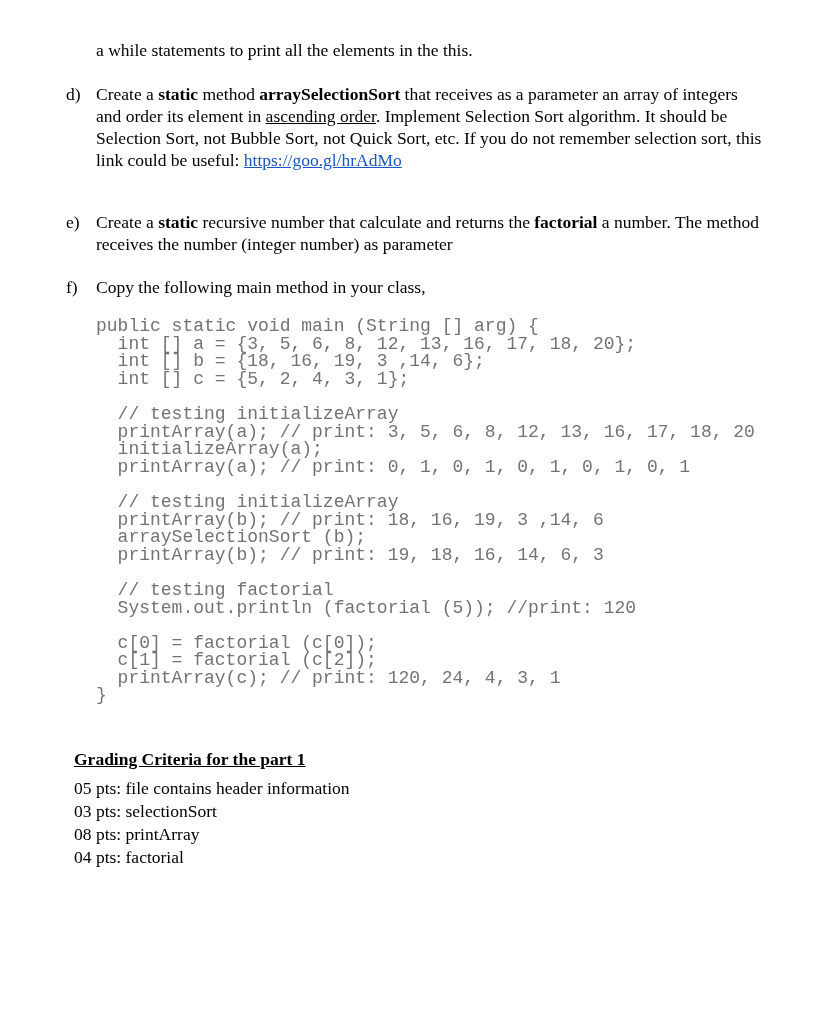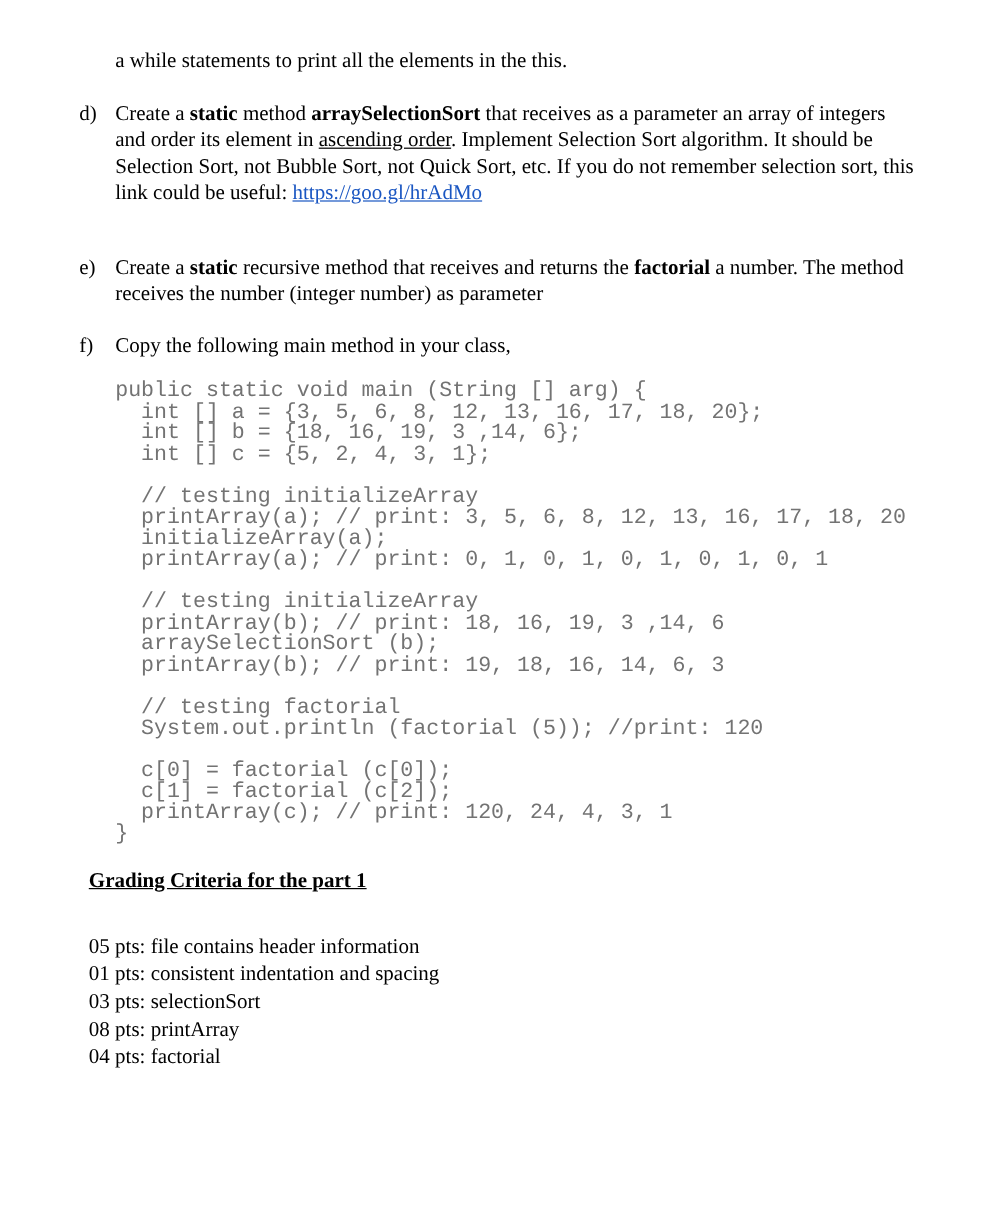--- a/index.html
+++ b/index.html
@@ -21,30 +21,29 @@
 
 <div class="abs serif" style="left:96px; top:39px;">a while statements to print all the elements in the this.</div>
 
 <div class="item serif" style="top:83px;">
   <span class="letter">d)</span>
   <div class="body"><span>Create a </span><b>static</b><span> method </span><b>arraySelectionSort</b><span> that receives as a parameter an array of integers and order its element in </span><u>ascending order</u><span>. Implement Selection Sort algorithm. It should be Selection Sort, not Bubble Sort, not Quick Sort, etc. If you do not remember selection sort, this link could be useful: </span><a class="link" href="#">https://goo.gl/hrAdMo</a></div>
 </div>
 
 <div class="item serif" style="top:211px;">
   <span class="letter">e)</span>
-  <div class="body"><span>Create a </span><b>static</b><span> recursive method that receives and returns the </span><b>factorial</b><span> a number. The method receives the number (integer number) as parameter</span></div>
+  <div class="body"><span>Create a </span><b>static</b><span> recursive number that calculate and returns the </span><b>factorial</b><span> a number. The method receives the number (integer number) as parameter</span></div>
 </div>
 
 <div class="item serif" style="top:276px;">
   <span class="letter">f)</span>
   <div class="body">Copy the following main method in your class,</div>
 </div>
 
 <div class="abs mono" style="left:96px; top:318px;" id="code"><div style="height: 17.6px;">public static void main (String [] arg) {</div><div style="height: 17.6px;">  int [] a = {3, 5, 6, 8, 12, 13, 16, 17, 18, 20};</div><div style="height: 17.6px;">  int [] b = {18, 16, 19, 3 ,14, 6};</div><div style="height: 17.6px;">  int [] c = {5, 2, 4, 3, 1};</div><div style="height: 17.6px;"></div><div style="height: 17.6px;">  // testing initializeArray</div><div style="height: 17.6px;">  printArray(a); // print: 3, 5, 6, 8, 12, 13, 16, 17, 18, 20</div><div style="height: 17.6px;">  initializeArray(a);</div><div style="height: 17.6px;">  printArray(a); // print: 0, 1, 0, 1, 0, 1, 0, 1, 0, 1</div><div style="height: 17.6px;"></div><div style="height: 17.6px;">  // testing initializeArray</div><div style="height: 17.6px;">  printArray(b); // print: 18, 16, 19, 3 ,14, 6</div><div style="height: 17.6px;">  arraySelectionSort (b);</div><div style="height: 17.6px;">  printArray(b); // print: 19, 18, 16, 14, 6, 3</div><div style="height: 17.6px;"></div><div style="height: 17.6px;">  // testing factorial</div><div style="height: 17.6px;">  System.out.println (factorial (5)); //print: 120</div><div style="height: 17.6px;"></div><div style="height: 17.6px;">  c[0] = factorial (c[0]);</div><div style="height: 17.6px;">  c[1] = factorial (c[2]);</div><div style="height: 17.6px;">  printArray(c); // print: 120, 24, 4, 3, 1</div><div style="height: 17.6px;">}</div></div>
 
-<div class="abs serif crit-title" style="left:74px; top:722px;">Grading Criteria for the part 1</div>
+<div class="abs serif crit-title" style="left:74px; top:748px;">Grading Criteria for the part 1</div>
 <div class="abs serif crit-list" style="left:74px; top:777px;" id="crit">
     <div>05 pts: file contains header information</div>
-    <div>01 pts: consistent indentation and spacing</div>
     <div>03 pts: selectionSort</div>
     <div>08 pts: printArray</div>
     <div>04 pts: factorial</div>
   </div>
 
 </body></html>

